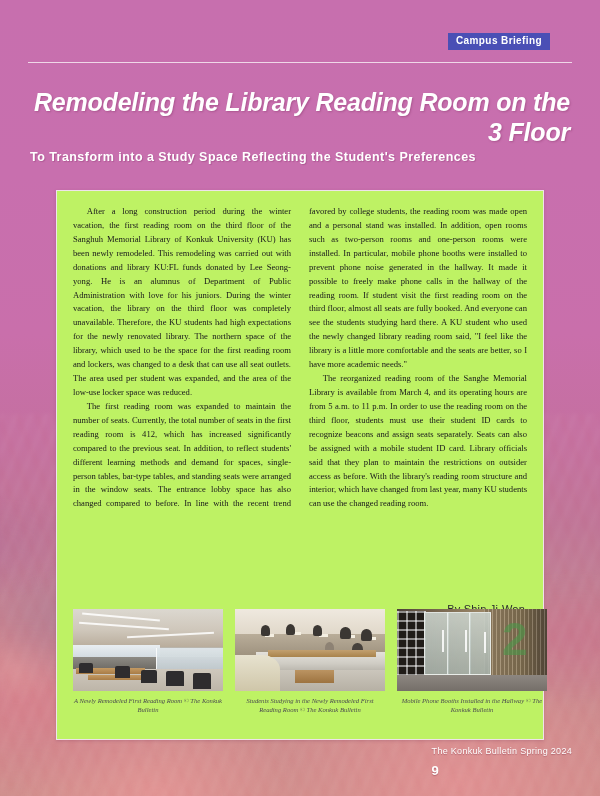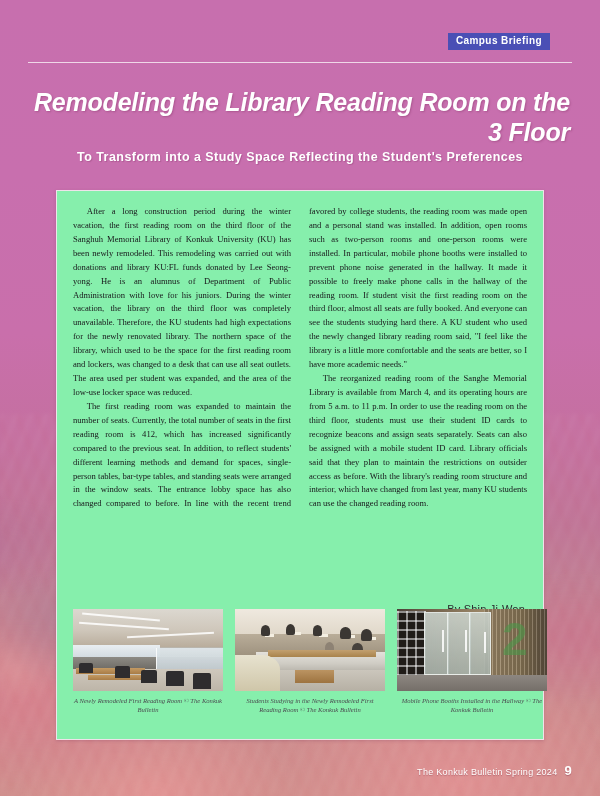--- a/index.html
+++ b/index.html
@@ -123,36 +123,36 @@
     font-style: italic;
     line-height: 1.18;
     letter-spacing: -0.2px;
     text-shadow: 1px 1px 2px rgba(120,40,90,0.35);
   }
   .subhead {
     position: absolute;
     left: 30px;
     right: 30px;
     top: 150px;
-    text-align: center;
+    text-align: left;
     color: #ffffff;
     font-size: 12.5px;
     font-weight: bold;
     letter-spacing: 0.45px;
     text-shadow: 1px 1px 1px rgba(120,40,90,0.3);
   }
 
   
   .panel {
     position: absolute;
     left: 56px;
     top: 190px;
     width: 488px;
     height: 550px;
-    background: #86efac;
+    background: #bef264;
     border: 1px solid #efe3ea;
     box-shadow: 0 1px 3px rgba(110,40,80,0.22);
     box-sizing: border-box;
     padding: 14px 16px 10px 16px;
   }
   .cols {
     column-count: 2;
     column-gap: 18px;
     height: 392px;
   }
@@ -267,20 +267,21 @@
     position: absolute;
     right: 28px;
     bottom: 18px;
     color: #ffffff;
     font-size: 9px;
     letter-spacing: 0.3px;
     display: flex;
     align-items: baseline;
     gap: 7px;
     text-shadow: 0 1px 1px rgba(130,50,70,0.45);
+    flex-direction: column;
   }
   .footer .pageno {
     font-size: 13px;
     font-weight: bold;
   }
 </style>
 </head>
 <body>
 
 <div id="page">

